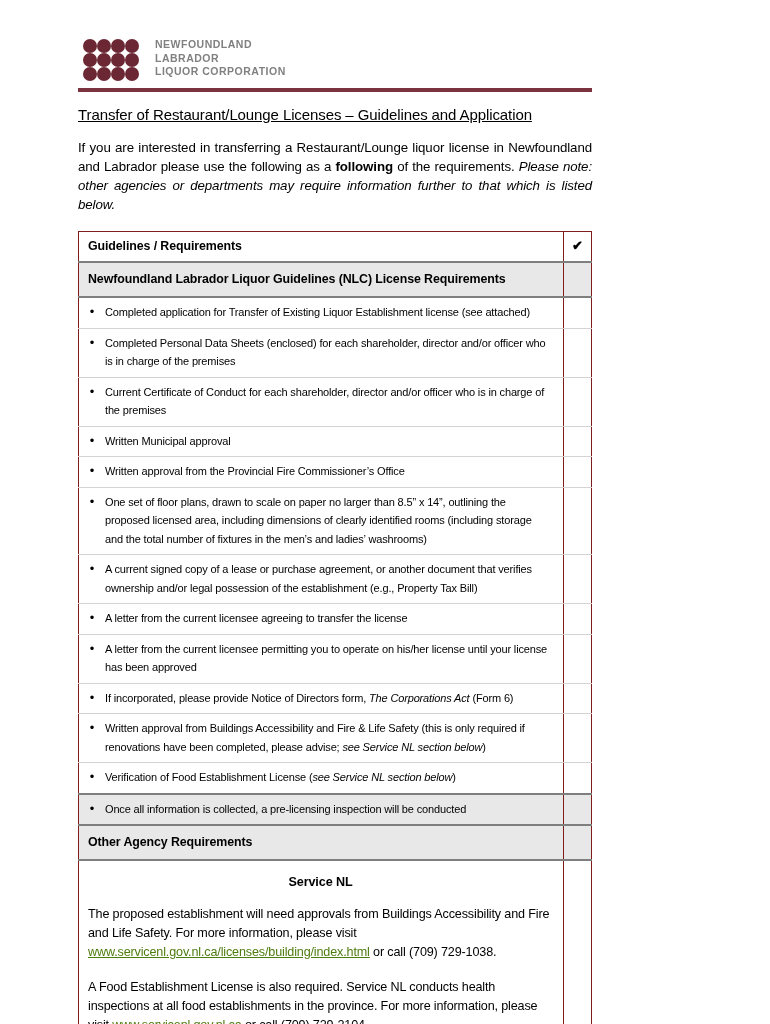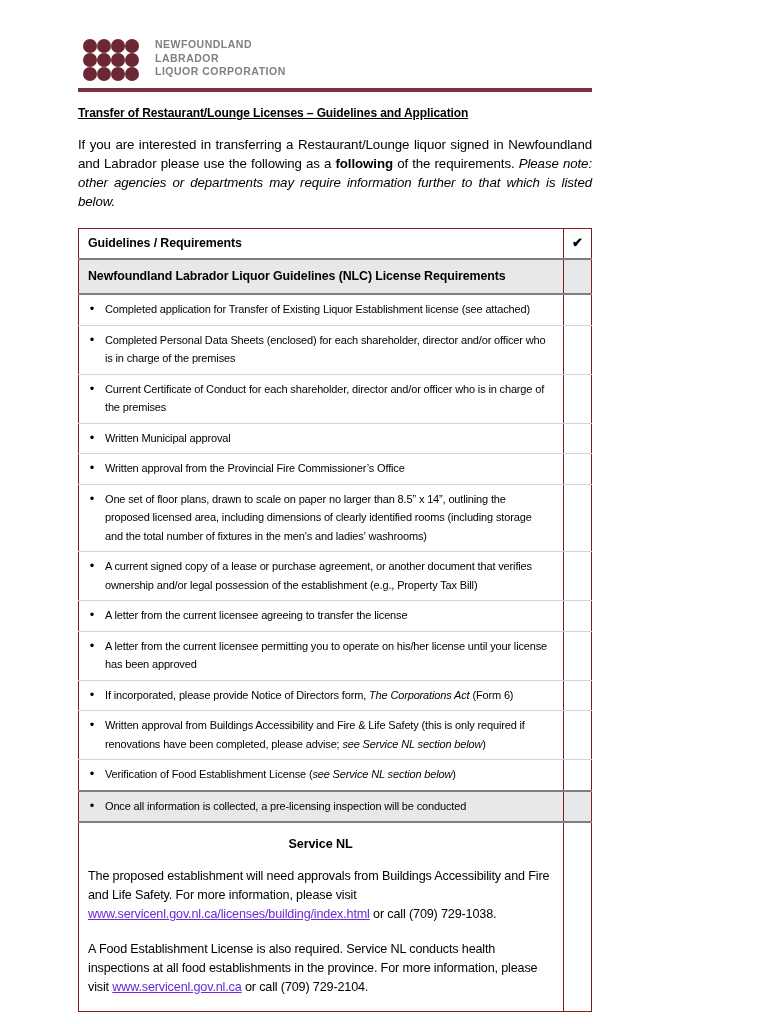--- a/index.html
+++ b/index.html
@@ -56,22 +56,22 @@
   .logo-rule {
     margin-top: 7px;
     height: 4px;
     background: #7B3340;
     width: 100%;
   }
 
   
   .doc-title {
     margin-top: 14px;
-    font-size: 12px;
-    font-weight: bold;
+    font-size: 15px;
+    font-weight: normal;
     text-decoration: underline;
     letter-spacing: -0.1px;
   }
 
   
   .intro {
     margin-top: 15px;
     font-size: 13.3px;
     line-height: 19px;
     text-align: justify;
@@ -155,21 +155,21 @@
     letter-spacing: -0.1px;
     text-align: center;
   }
   .svc-para {
     font-size: 12.6px;
     line-height: 19px;
     letter-spacing: -0.15px;
     margin-top: 16px;
   }
   .link {
-    color: #6d28d9;
+    color: #4d7c0f;
     text-decoration: underline;
   }
   .nowrap { white-space: nowrap; }
 </style>
 </head>
 <body>
 
 <div class="page">
 
   <div class="logo-header">
@@ -191,21 +191,21 @@
       <div>Newfoundland</div>
       <div>Labrador</div>
       <div>Liquor Corporation</div>
     </div>
   </div>
   <div class="logo-rule"></div>
 
   <div class="doc-title">Transfer of Restaurant/Lounge Licenses – Guidelines and Application</div>
 
   <div class="intro">
-    <span>If you are interested in transferring a Restaurant/Lounge liquor signed in Newfoundland and Labrador please use the following as a </span><b>following</b><span> of the requirements. </span><i>Please note: other agencies or departments may require information further to that which is listed below.</i>
+    <span>If you are interested in transferring a Restaurant/Lounge liquor license in Newfoundland and Labrador please use the following as a </span><b>following</b><span> of the requirements. </span><i>Please note: other agencies or departments may require information further to that which is listed below.</i>
   </div>
 
   <table class="req-table">
     <colgroup>
       <col>
       <col class="col-check">
     </colgroup>
     <tbody>
 
       <tr>
@@ -373,20 +373,26 @@
             <div class="bullet-cell">
               <div class="bullet-row">
                 <span class="bullet-dot">•</span>
                 <span class="bullet-text">Once all information is collected, a pre-licensing inspection will be conducted</span>
               </div>
             </div>
           </td>
         <td></td>
       </tr>
 
+      <tr class="row-section">
+        <td>
+            <div class="cell-head">Other Agency Requirements</div>
+          </td>
+        <td></td>
+      </tr>
 
       <tr>
         <td>
           <div class="svc-cell">
             <div class="svc-title">Service NL</div>
             <div class="svc-para"><span>The proposed establishment will need approvals from Buildings Accessibility and Fire and Life Safety.  For more information, please visit </span><a class="link nowrap" href="#">www.servicenl.gov.nl.ca/licenses/building/index.html</a><span> or call (709) 729-1038.</span></div>
             <div class="svc-para"><span>A Food Establishment License is also required. Service NL conducts health inspections at all food establishments in the province.  For more information, please visit </span><a class="link nowrap" href="#">www.servicenl.gov.nl.ca</a><span> or call (709) 729-2104.</span></div>
           </div>
         </td>
         <td></td>

